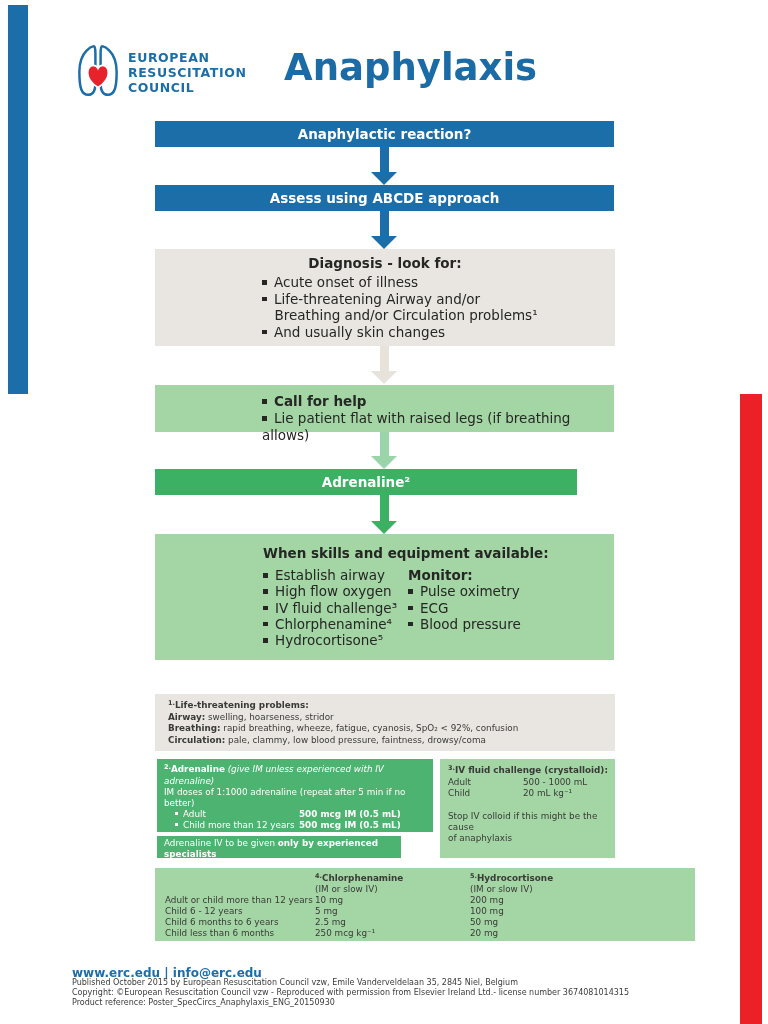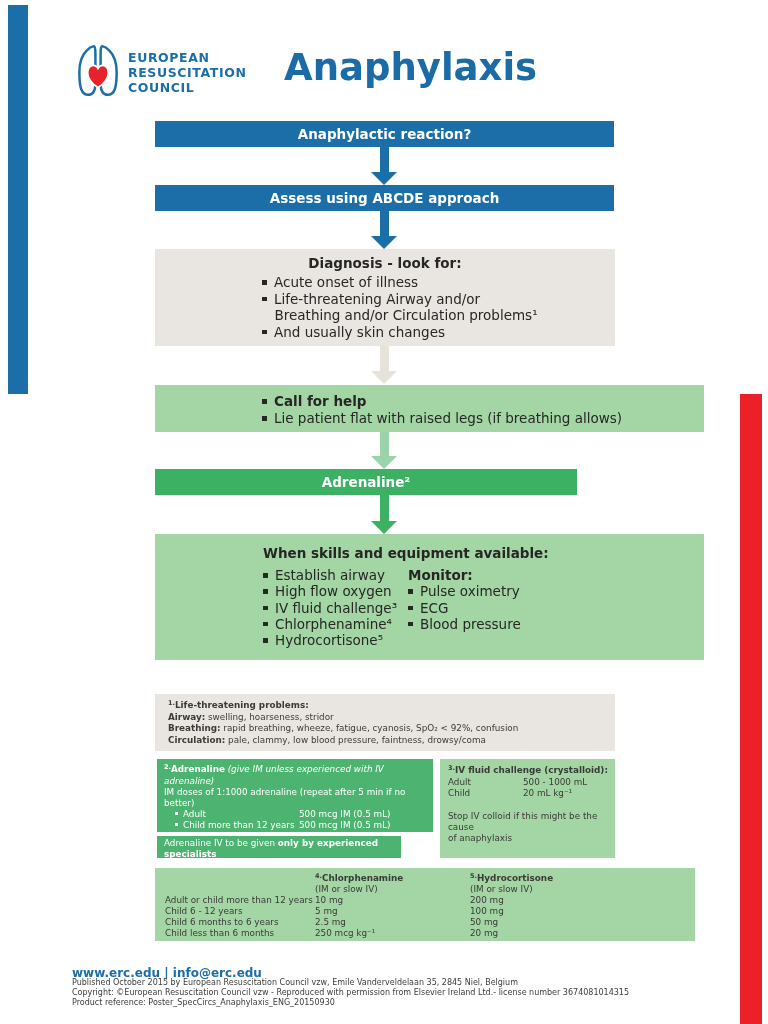--- a/index.html
+++ b/index.html
@@ -25,39 +25,39 @@
 
   .arrow { position:absolute; width:26px; }
   .arrow .shaft { position:absolute; left:8.5px; top:0; width:9px; background:currentColor; }
   .arrow .head  { position:absolute; left:0; bottom:0; width:0; height:0;
                   border-left:13px solid transparent; border-right:13px solid transparent;
                   border-top:13px solid currentColor; }
   .c-blue  { color:#1c6ea8; }  .c-gray { color:#e7e3da; }
   .c-lgrn  { color:#9ad4a8; }  .c-dgrn { color:#3cb164; }
 
   .box-gray  { position:absolute; left:155px; width:460px; background:#e9e6e1; }
-  .box-lgrn  { position:absolute; left:155px; width:549px; background:#a3d6a4; }
+  .box-lgrn  { position:absolute; left:155px; width:459px; background:#a3d6a4; }
 
   .diag-title { padding-top:6px; text-align:center; font-size:13.5px; font-weight:700; }
   .big-list { margin:3px 0 0 107px; font-size:13.5px; line-height:16.5px; }
   .big-list .cont { padding-left:12.5px; }
   .sq  { display:inline-block; width:4.5px; height:4.5px; background:#262625; margin-right:7.5px; vertical-align:2.5px; }
   .sq-w{ display:inline-block; width:3px;  height:3px;  background:#ffffff; margin-right:5px; vertical-align:2px; }
   .b   { font-weight:700; }
   .i   { font-style:italic; }
   .sup { font-size:6.5px; position:relative; top:-3.5px; }
 
   .skills-title { position:absolute; left:108px; top:11px; font-size:13.5px; font-weight:700; }
   .skills-left  { position:absolute; left:108px; top:33px; font-size:13.5px; line-height:16.3px; }
   .skills-right { position:absolute; left:253px; top:33px; font-size:13.5px; line-height:16.3px; }
 
   .fn { font-size:8.8px; line-height:11.2px; color:#3a3a38; }
   .fn-green { position:absolute; background:#4db371; color:#ffffff; font-size:8.8px; line-height:11px; }
   .fn2-row { position:relative; padding-left:11px; }
-  .fn2-val { position:absolute; left:135px; top:0; }
+  .fn2-val { position:absolute; left:135px; top:0;font-weight:bold; }
   .fn3-row { position:relative; }
   .fn3-val { position:absolute; left:75px; top:0; }
 
   .dt-row { position:relative; height:11px; font-size:8.8px; color:#3a3a38; padding-left:10px; }
   .dt-c1 { position:absolute; left:160px; top:0; }
   .dt-c2 { position:absolute; left:315px; top:0; }
 
   .footer-links { position:absolute; left:72px; top:966px; font-size:12px; font-weight:700; color:#1c6ea8; }
   .footer-lines { position:absolute; left:72px; top:978px; font-size:8px; line-height:9.8px; color:#3b3b3b; }
 </style>

